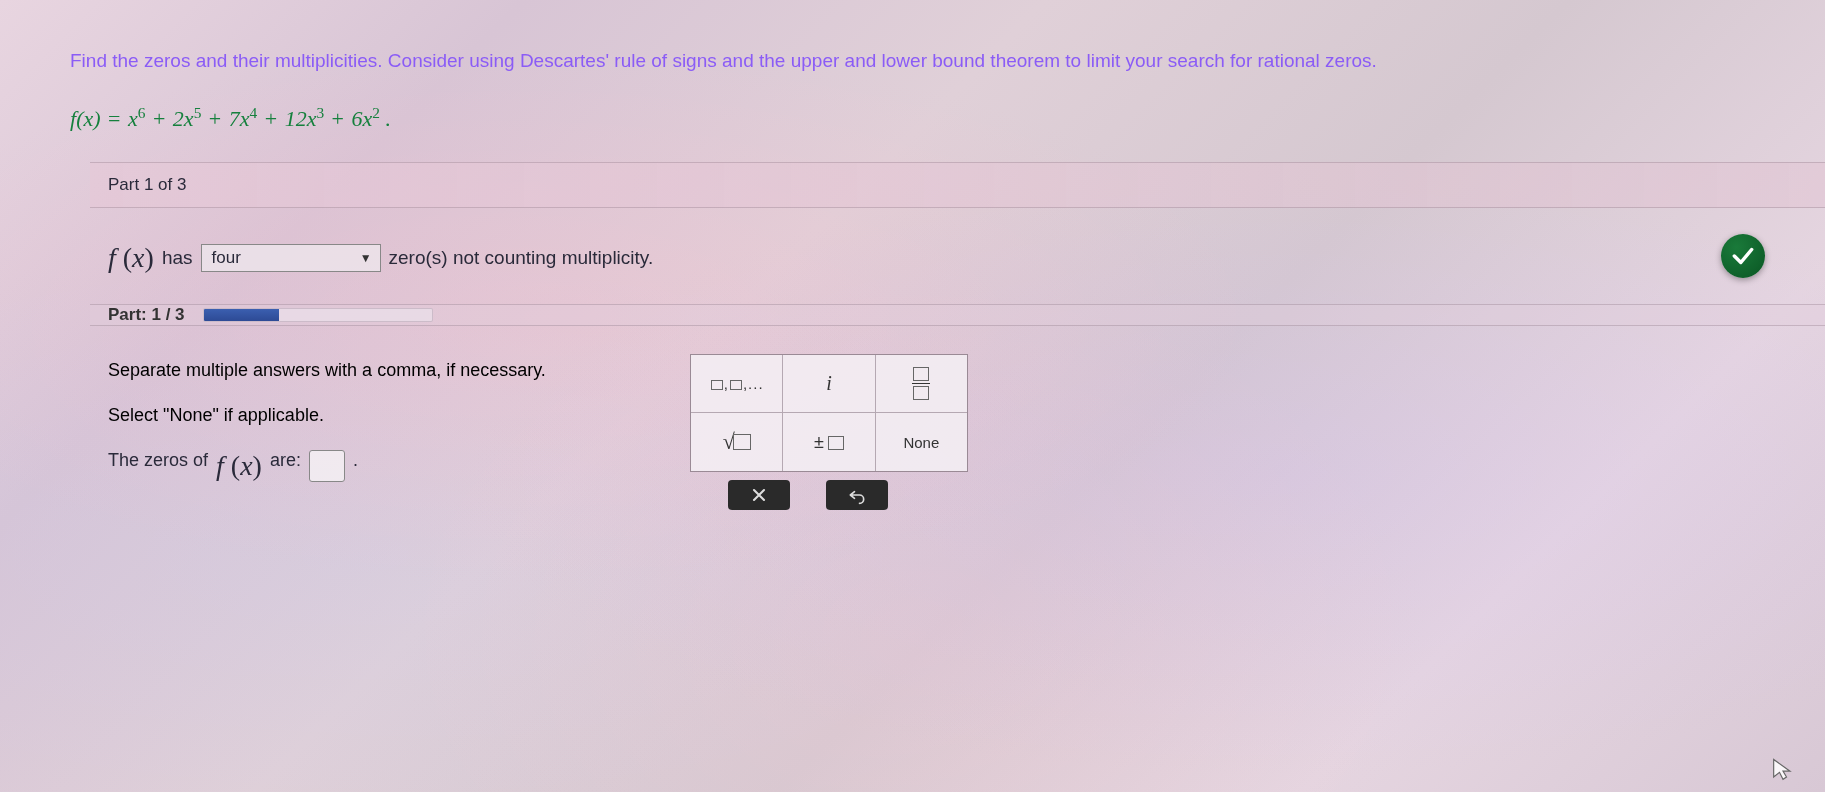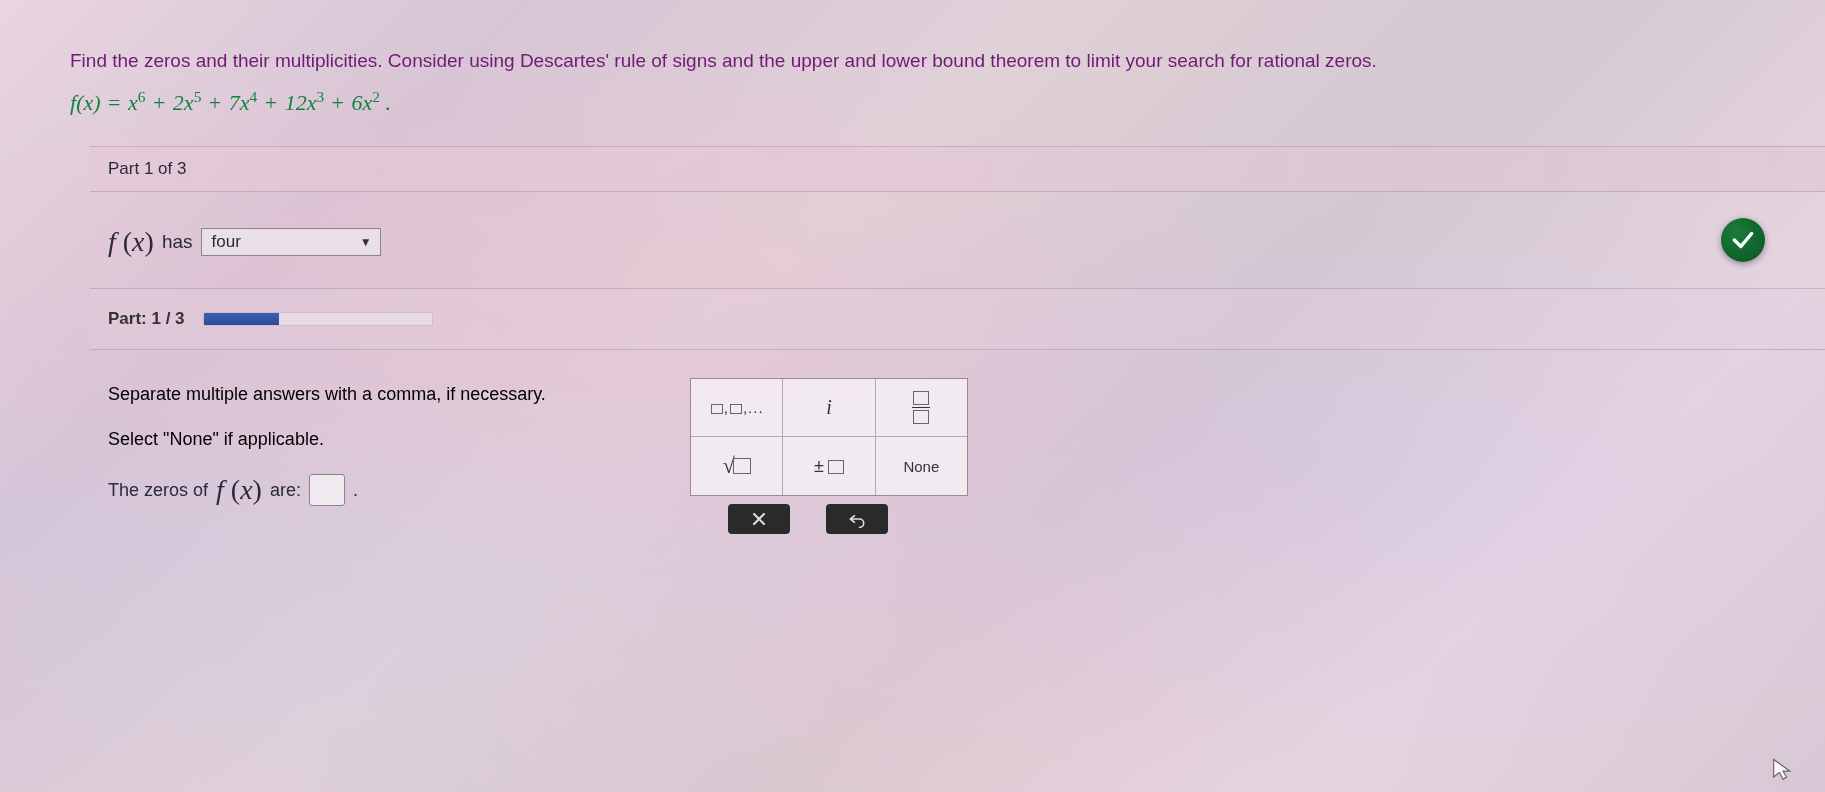--- a/index.html
+++ b/index.html
@@ -25,22 +25,22 @@
               radial-gradient(ellipse at 50% 80%, rgba(255,200,210,0.25) 0%, transparent 40%),
               radial-gradient(ellipse at 20% 70%, rgba(180,200,255,0.15) 0%, transparent 40%);
   pointer-events: none;
 }
 .content {
   position: relative;
   padding: 50px 60px 0 70px;
 }
 .question {
   font-size: 19px;
-  color: #701a75;
-  margin-bottom: 16px;
+  color: #8b5cf6;
+  margin-bottom: 32px;
 }
 .equation {
   font-size: 22px;
   font-family: 'Times New Roman', serif;
   font-style: italic;
   color: #15803d;
   margin-bottom: 30px;
 }
 .equation .fn { font-style: italic; }
 .equation .op { font-style: normal; margin: 0 2px; }
@@ -101,21 +101,21 @@
   display: flex;
   align-items: center;
   justify-content: center;
 }
 .check-badge svg { width: 26px; height: 26px; }
 .progress-row {
   margin-left: 20px;
   margin-right: -60px;
   border-top: 1px solid rgba(140,120,135,0.35);
   border-bottom: 1px solid rgba(140,120,135,0.35);
-  padding: 20px 18px;
+  padding: 0 18px;
   display: flex;
   align-items: center;
   gap: 18px;
   background: rgba(225,205,220,0.35);
 }
 .progress-label { font-size: 17px; }
 .progress-bar {
   width: 230px;
   height: 14px;
   background: rgba(235,225,235,0.7);
@@ -131,21 +131,21 @@
 .part2-body {
   margin-left: 20px;
   padding: 34px 18px 0 18px;
   position: relative;
 }
 .instr { font-size: 18px; color: #000000; margin-bottom: 24px; }
 .zeros-line {
   font-size: 18px;
   color: #2a2a3a;
   display: flex;
-  align-items: center;
+  align-items: flex-start;
   gap: 8px;
   margin-top: 10px;
 }
 .answer-box {
   display: inline-block;
   width: 36px;
   height: 32px;
   border: 1px solid #888;
   background: rgba(250,248,250,0.7);
   border-radius: 3px;
@@ -226,20 +226,21 @@
   <div class="part-band">Part 1 of 3</div>
 
   <div class="part-body">
     <div class="answer-line">
       <span class="fx-label"><span>f</span><span class="paren"> (</span><span>x</span><span class="paren">)</span></span>
       <span> has </span>
       <span class="select-box">
         <span>four</span>
         <span class="chev">▼</span>
       </span>
+      <span> zero(s) not counting multiplicity.</span>
     </div>
     <div class="check-badge">
       <svg viewBox="0 0 24 24">
           <path d="M4 12 L10 18 L20 6" stroke="#fff" stroke-width="3.2" fill="none" stroke-linecap="round" stroke-linejoin="round"></path>
         </svg>
     </div>
   </div>
 
   <div class="progress-row">
     <span class="progress-label"><b>Part: 1 / 3</b></span>

